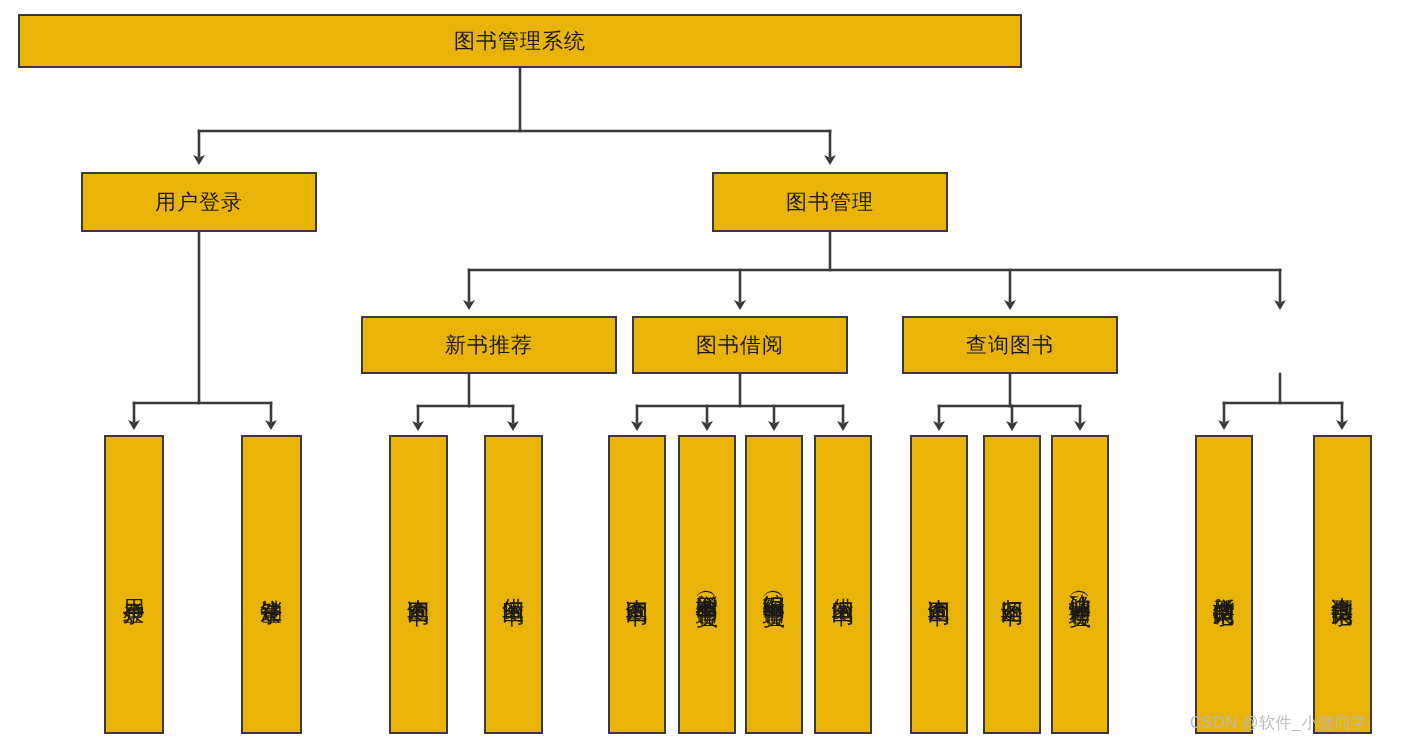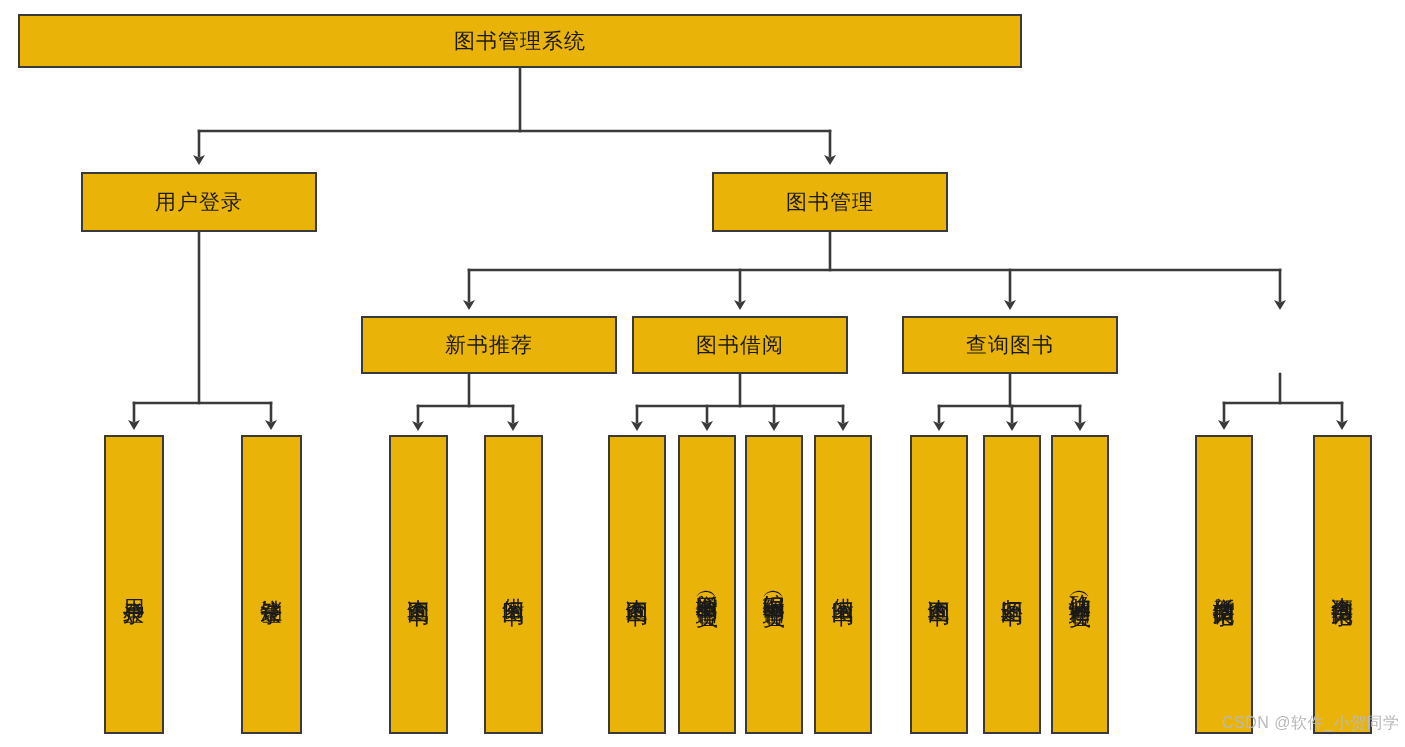--- a/index.html
+++ b/index.html
@@ -45,21 +45,20 @@
   }
 
   #watermark{
     position:absolute;
     left:1190px;top:713px;
     font-size:16px;
     color:#b9b9b9;
     letter-spacing:.5px;
     white-space:nowrap;
     pointer-events:none;
-    margin-left:32px;
   }
 </style>
 </head>
 <body>
 
 <div id="canvas">
 
   <svg id="wires" viewBox="0 0 1405 747" xmlns="http://www.w3.org/2000/svg">
     <defs>
       <marker id="arrow" markerWidth="10" markerHeight="12" refX="1" refY="6" orient="auto" markerUnits="userSpaceOnUse">

